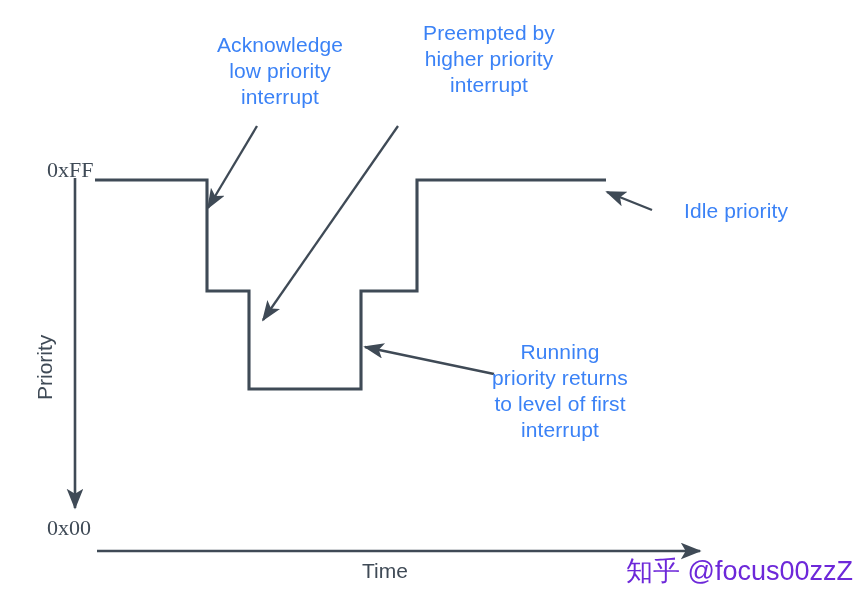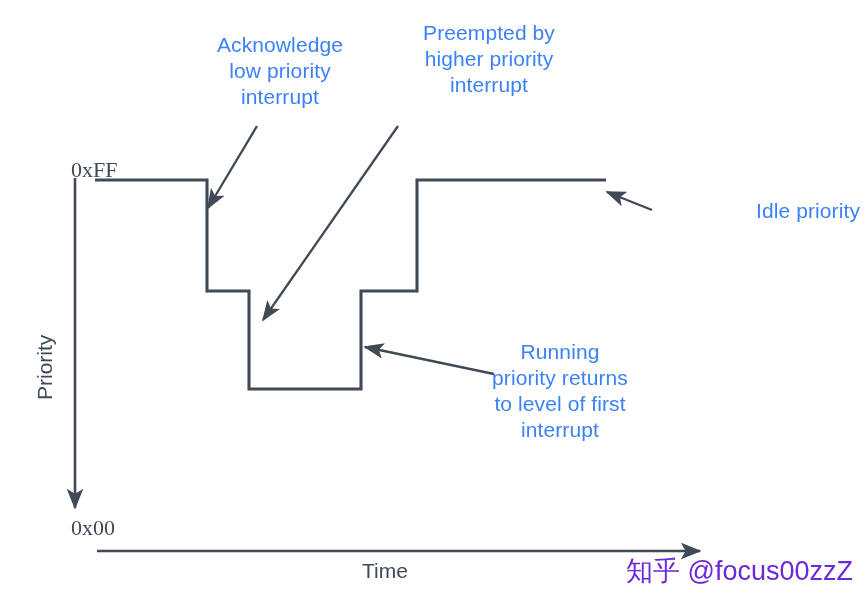--- a/index.html
+++ b/index.html
@@ -32,21 +32,20 @@
     white-space: pre-line;
     letter-spacing: 0.1px;
   }
   .axis-tick-label {
     position: absolute;
     color: #3f4a56;
     font-family: "Liberation Serif", serif;
     font-size: 22px;
     line-height: 24px;
     white-space: nowrap;
-    margin-left: 24px;
   }
   .axis-title {
     position: absolute;
     color: #3f4a56;
     font-family: "Liberation Sans", sans-serif;
     font-size: 21px;
     line-height: 24px;
     white-space: nowrap;
   }
   #y-axis-title {
@@ -103,21 +102,21 @@
   <div class="axis-title" id="x-axis-title" style="left:362px; top:559px;">Time</div>
 
   <div class="anno" style="left:196px; top:32px; width:168px;">Acknowledge
 low priority
 interrupt</div>
 
   <div class="anno" style="left:399px; top:20px; width:180px;">Preempted by
 higher priority
 interrupt</div>
 
-  <div class="anno" style="left:656px; top:198px; width:160px; text-align:right;margin-left:44px;">Idle priority</div>
+  <div class="anno" style="left:656px; top:198px; width:160px; text-align:center;">Idle priority</div>
 
   <div class="anno" style="left:470px; top:339px; width:180px;text-align:center;">Running
 priority returns
 to level of first
 interrupt</div>
 
   <div id="watermark">知乎 @focus00zzZ</div>
 
 </div>
 

